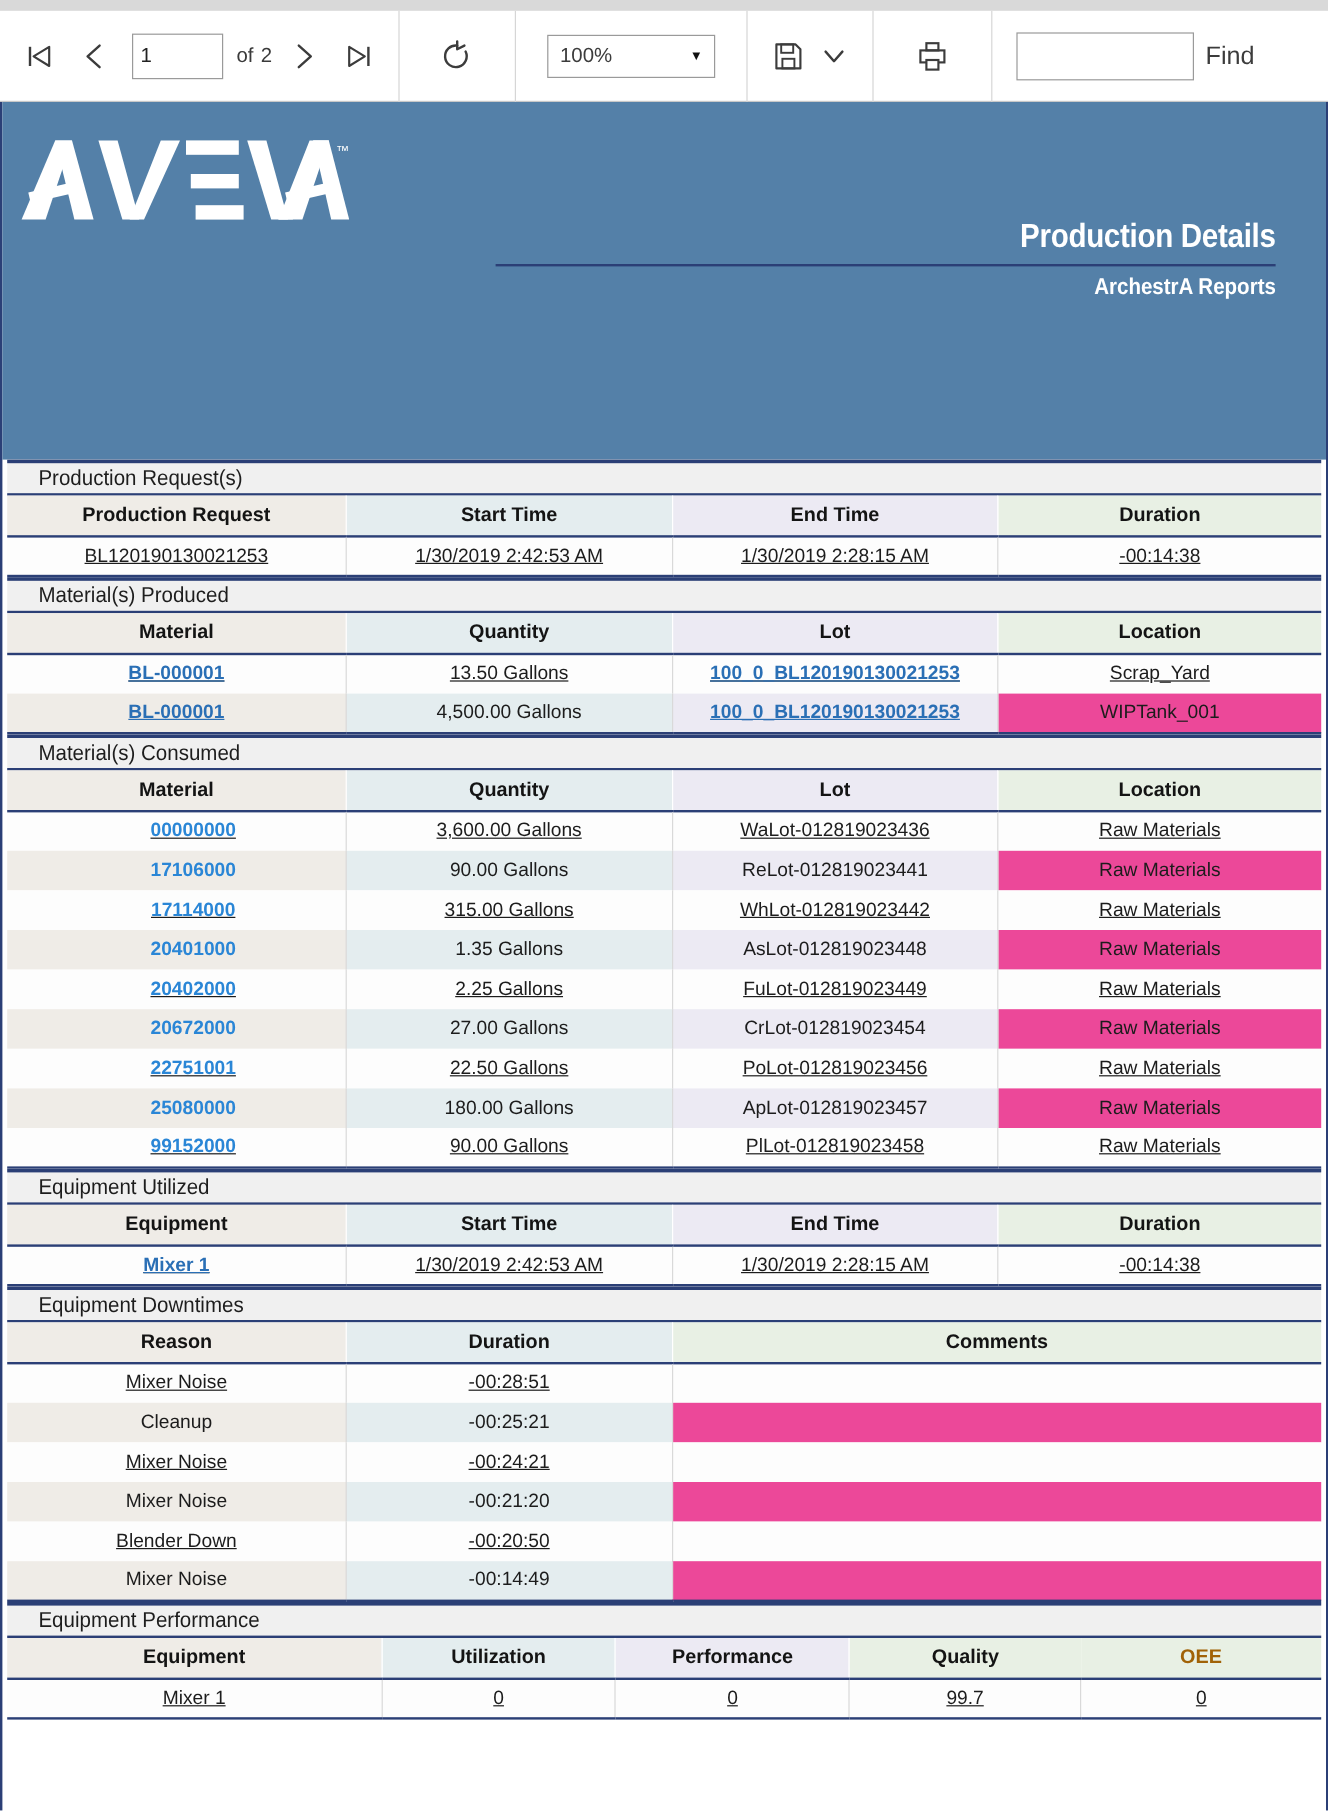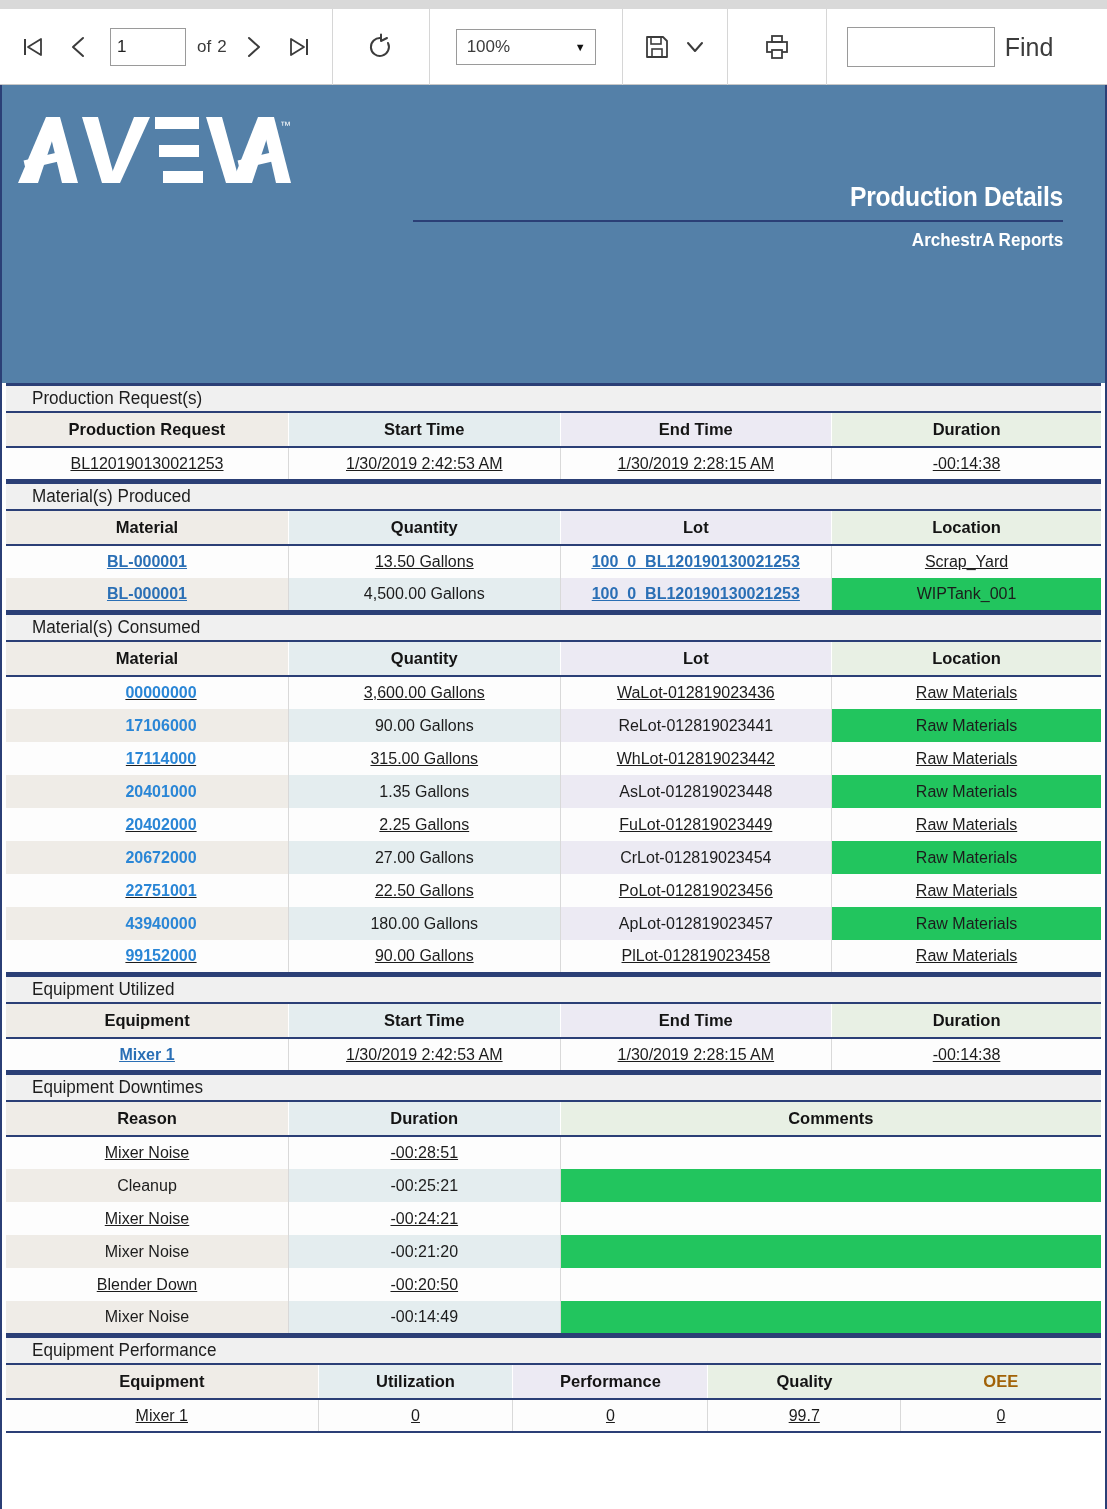--- a/index.html
+++ b/index.html
@@ -81,21 +81,21 @@
   }
   #find-input {
     width: 148px; height: 40px;
     border: 1px solid #9a9a9a;
     background: #fff;
     margin-left: 14px;
     margin-right: 10px;
     outline: none;
   }
   #find-label {
-    font-size: 25px;
+    font-size: 21px;
     color: #3c3c3c;
     white-space: nowrap;
     overflow: hidden;
   }
   .tb-group.last { border-right: none; flex: 1; }
 
   
   #report {
     position: relative;
     width: 1107px;
@@ -208,21 +208,21 @@
     border-right: 1px solid #d9d9d9;
     vertical-align: middle;
     line-height: 1.35;
   }
   table.rpt td:last-child { border-right: none; }
 
   
   tr.alt td.c0 { background: #efece7; }
   tr.alt td.c1 { background: #e4edef; }
   tr.alt td.c2 { background: #eceaf3; }
-  tr.alt td.c3 { background: #22c55e; }
+  tr.alt td.c3 { background: #ec4899; }
   tr.plain td { background: #fdfdfd; text-decoration: underline; }
 
   table.rpt tr.lastrow td { border-bottom: 2px solid #2b3f76; }
 
   a.cellink {
     color: #2a6fb5;
     text-decoration: underline;
     font-weight: bold;
     cursor: pointer;
     word-break: break-all;
@@ -457,21 +457,21 @@
             <td class="c2">CrLot-012819023454</td>
             <td class="c3">Raw Materials</td>
           </tr>
           <tr class="plain">
             <td class="c0"><span class="mat-code">22751001</span></td>
             <td class="c1">22.50 Gallons</td>
             <td class="c2">PoLot-012819023456</td>
             <td class="c3">Raw Materials</td>
           </tr>
           <tr class="alt">
-            <td class="c0"><span class="mat-code">43940000</span></td>
+            <td class="c0"><span class="mat-code">25080000</span></td>
             <td class="c1">180.00 Gallons</td>
             <td class="c2">ApLot-012819023457</td>
             <td class="c3">Raw Materials</td>
           </tr>
           <tr class="plain lastrow">
             <td class="c0"><span class="mat-code">99152000</span></td>
             <td class="c1">90.00 Gallons</td>
             <td class="c2">PlLot-012819023458</td>
             <td class="c3">Raw Materials</td>
           </tr>

